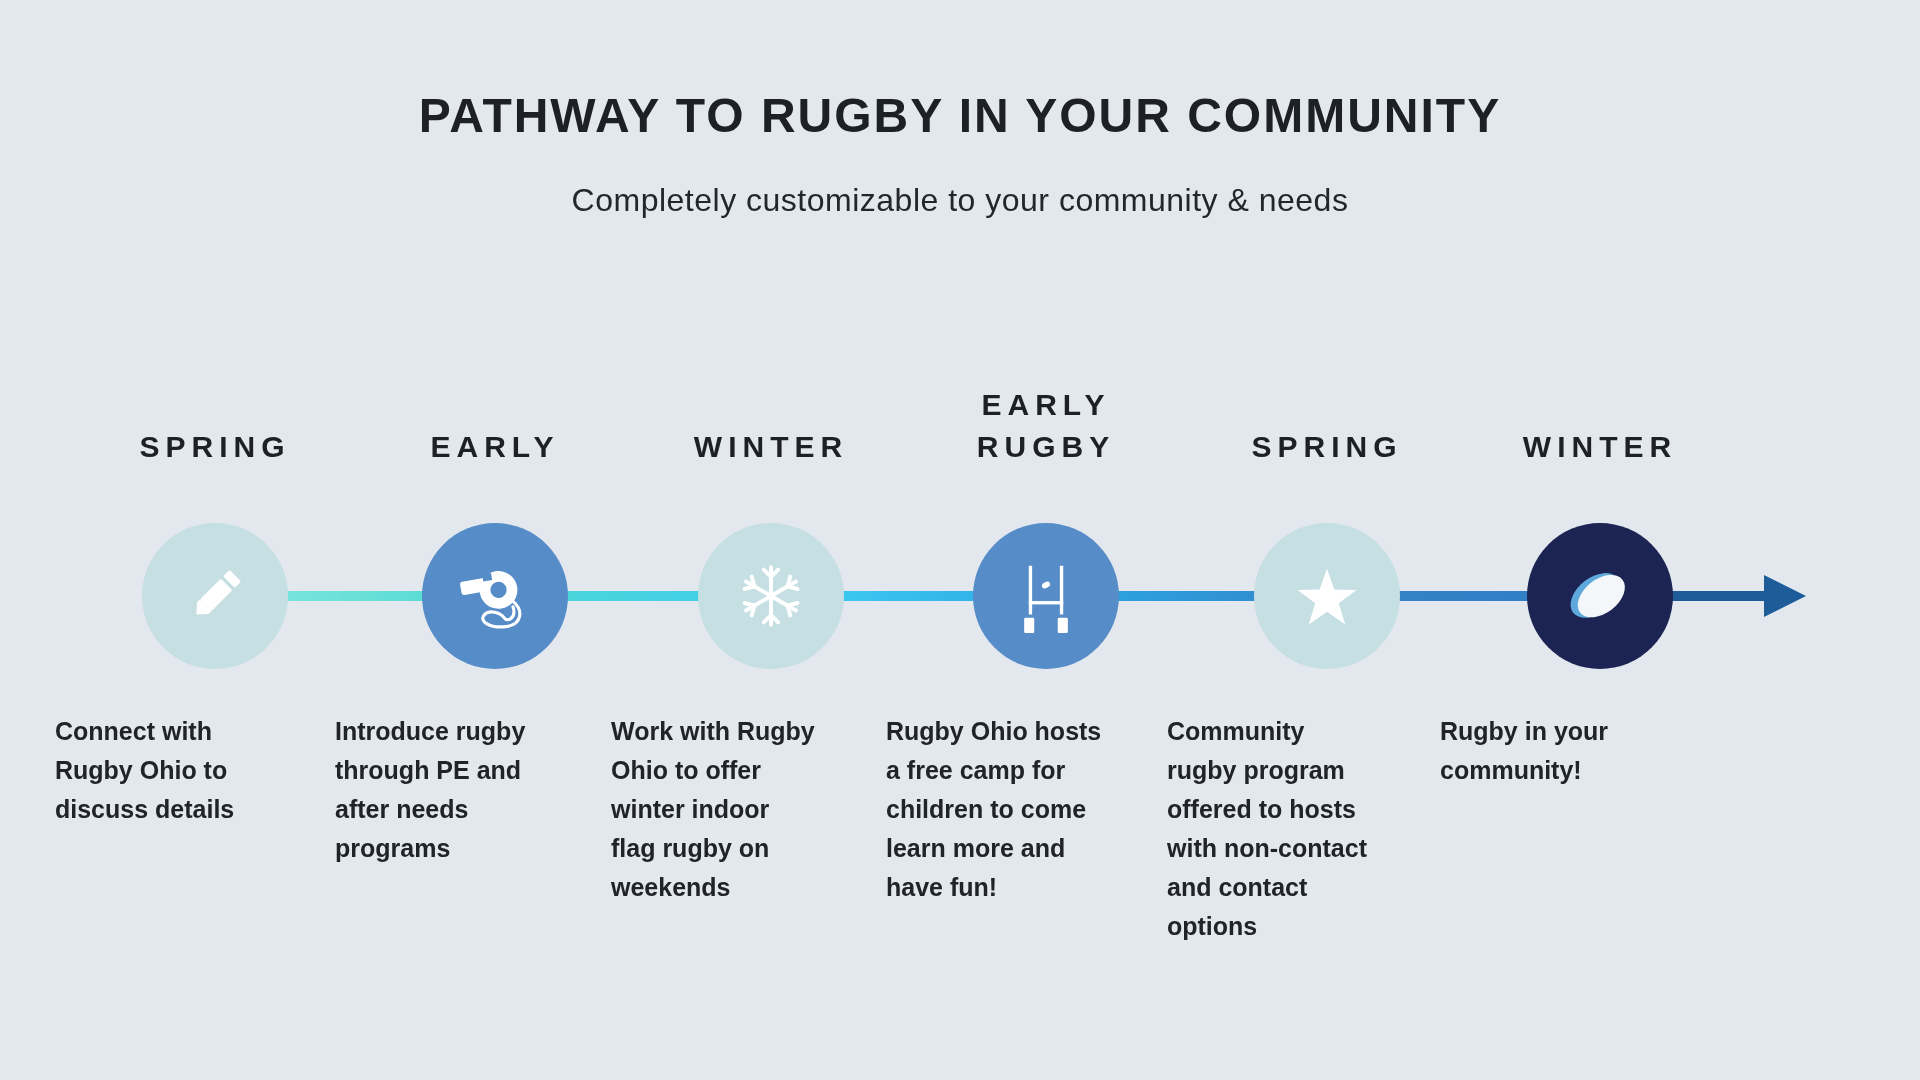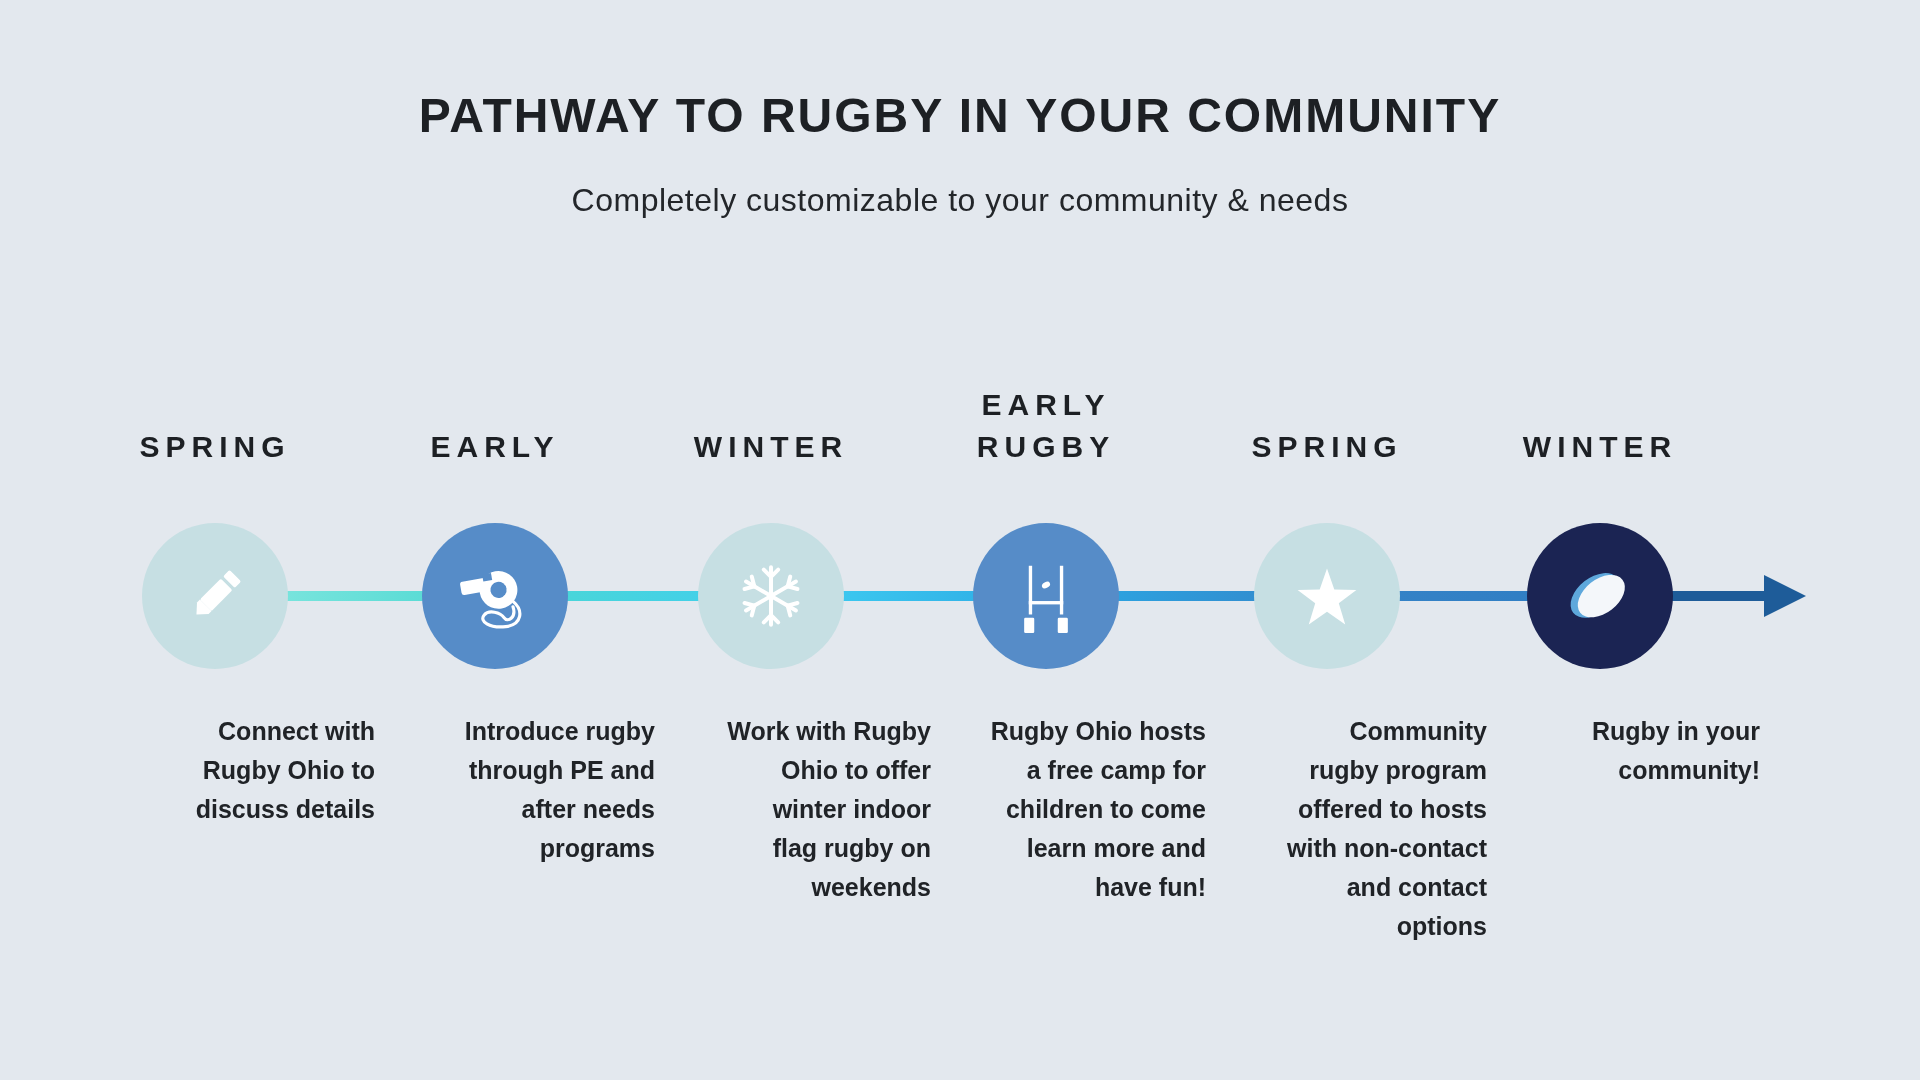--- a/index.html
+++ b/index.html
@@ -58,21 +58,21 @@
     border-radius:50%;
     display:flex;align-items:center;justify-content:center;
     z-index:2;
   }
   .circle-light{background:#c6dfe3;}
   .circle-mid{background:#568cc8;}
   .circle-dark{background:#1b2453;}
 
   .stage-desc{
     position:absolute;left:-160px;top:712px;width:320px;
-    text-align:right;
+    text-align:left;
     font-size:25px;font-weight:700;line-height:39px;
     color:#202327;
     white-space:pre-line;
   }
 </style>
 </head>
 <body>
 
 <div class="canvas">
 

